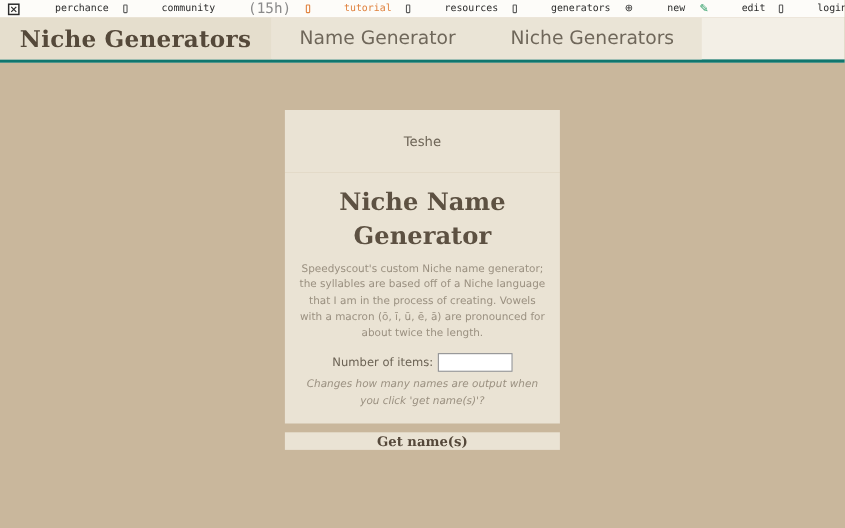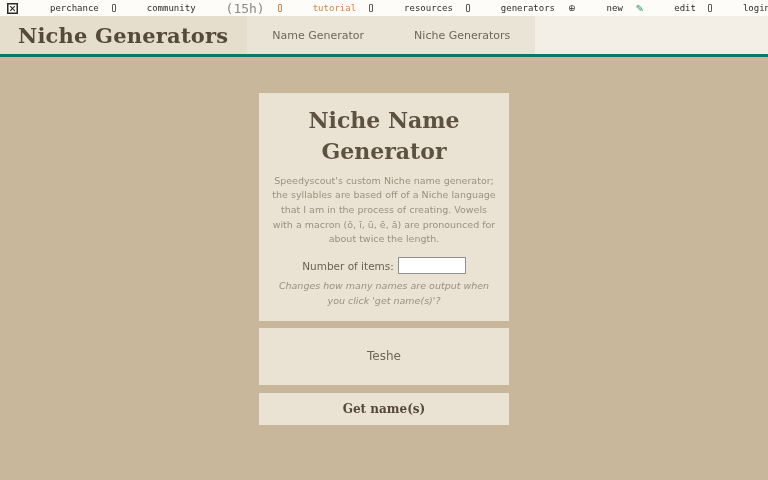--- a/index.html
+++ b/index.html
@@ -49,21 +49,21 @@
     padding:0 19px 0 18px;
     font-family:"DejaVu Serif", serif;
     font-weight:bold; font-size:21px;
     color:#55493a;
     letter-spacing:0.2px;
   }
   .tabs { display:flex; background:#eae4d6; }
   .tab {
     display:flex; align-items:center;
     padding:0 25px;
-    font-size:11px; color:#6f675a;
+    font-size:17px; color:#6f675a;
     cursor:pointer;
   }
 
   
   .content { padding-top:36px; }
   .card {
     width:250px; margin:0 auto;
     background:#eae3d4;
   }
   .main-card { padding:12px 13px 12px; }
@@ -89,21 +89,21 @@
   .gen-note {
     font-style:italic; font-size:9.5px; line-height:1.55;
     color:#9a9080; text-align:center; margin-top:5px;
   }
   .output-box {
     margin-top:7px; height:57px;
     display:flex; align-items:center; justify-content:center;
     font-size:12px; color:#6e6557;
   }
   .gen-button {
-    margin-top:8px; height:32px;
+    margin-top:8px; height:16px;
     display:flex; align-items:center; justify-content:center;
     font-family:"DejaVu Serif", serif;
     font-weight:bold; font-size:12px; color:#55483a;
     cursor:pointer;
   }
 </style>
 </head>
 <body>
 
 <div class="topbar">
@@ -156,29 +156,29 @@
 <div class="gen-header">
   <div class="gen-header-title">Niche Generators</div>
   <div class="tabs">
     <div class="tab">Name Generator</div>
     <div class="tab">Niche Generators</div>
   </div>
 </div>
 
 <div class="content">
 
+  <div class="card output-box">
+    <span>Teshe</span>
+  </div>
+
   <div class="card main-card">
     <div class="gen-title">Niche Name Generator</div>
     <div class="gen-desc">Speedyscout's custom Niche name generator; the syllables are based off of a Niche language that I am in the process of creating. Vowels with a macron (ō, ī, ū, ē, ā) are pronounced for about twice the length.</div>
     <div class="items-row">
       <span>Number of items:</span>
       <input type="text" value="" style="">
     </div>
     <div class="gen-note">Changes how many names are output when you click 'get name(s)'?</div>
   </div>
 
-  <div class="card output-box">
-    <span>Teshe</span>
-  </div>
-
   <div class="card gen-button">Get name(s)</div>
 
 </div>
 
 </body></html>

